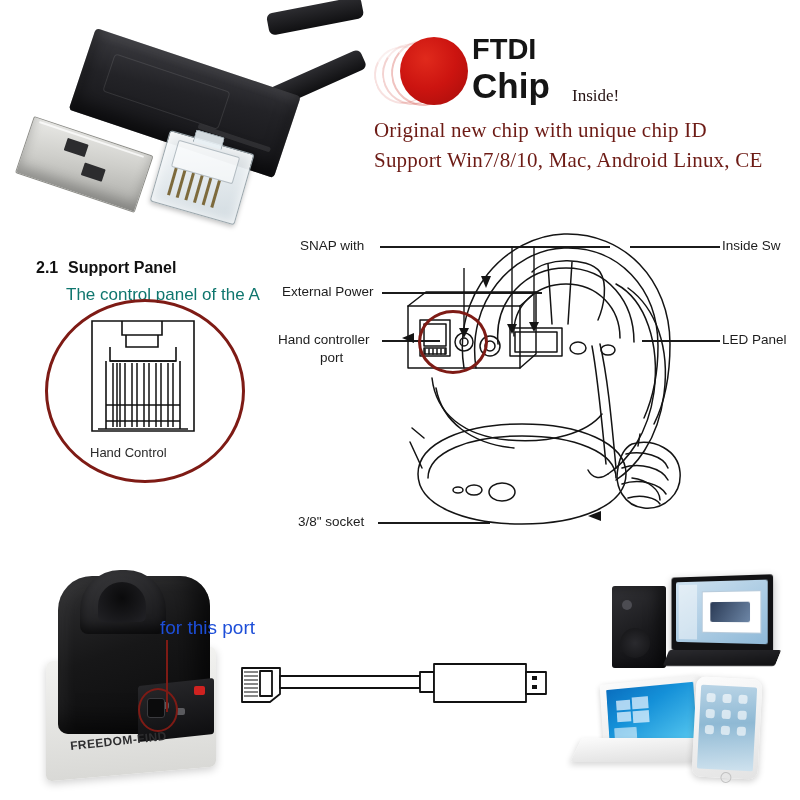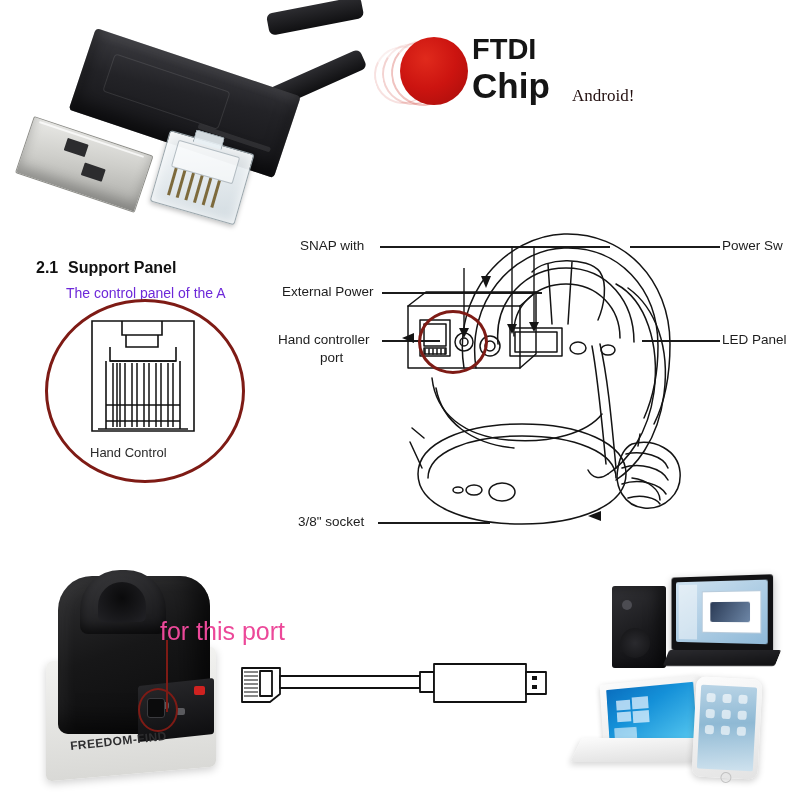--- a/index.html
+++ b/index.html
@@ -37,34 +37,34 @@
   }
   .panel-h{
     font-family:"Liberation Sans", sans-serif;
     font-weight:bold;
     color:#111;
     font-size:16px;
     white-space:nowrap;
   }
   .panel-sub{
     font-family:"Liberation Sans", sans-serif;
-    color:#6d28d9;
-    font-size:14px;
+    color:#0f766e;
+    font-size:17px;
     white-space:nowrap;
   }
   .hand-ctl-cap{
     font-family:"Liberation Sans", sans-serif;
     color:#2a2a2a;
     font-size:13px;
     white-space:nowrap;
   }
   .red-callout{
     font-family:"Liberation Sans", sans-serif;
-    color:#ec4899;
-    font-size:25px;
+    color:#1d4ed8;
+    font-size:19px;
     font-weight:500;
     white-space:nowrap;
   }
   .driver-txt{
     font-family:"Liberation Sans", sans-serif;
     color:#8d8d8d;
     font-size:14px;
     white-space:nowrap;
   }
 
@@ -206,22 +206,24 @@
 
     <div class="ftdi-swirl" style="left:2px;top:18px;width:54px;height:54px;transform:rotate(-18deg);opacity:.30;"></div>
     <div class="ftdi-swirl" style="left:10px;top:15px;width:58px;height:58px;transform:rotate(-12deg);opacity:.45;"></div>
     <div class="ftdi-swirl" style="left:19px;top:12px;width:62px;height:62px;transform:rotate(-6deg);opacity:.62;"></div>
 
     <div class="ftdi-dot" style="left:28px;top:9px;width:68px;height:68px;"></div>
 
     <div class="abs ftdi-word" style="left:100px;top:8px;font-size:29px;">FTDI</div>
     <div class="abs ftdi-word" style="left:100px;top:42px;font-size:35px;">Chip</div>
 
-    <div class="abs inside-txt" style="left:200px;top:58px;">Android!</div>
-
+    <div class="abs inside-txt" style="left:200px;top:58px;">Inside!</div>
+
+    <div class="abs serif-red" style="left:2px;top:90px;">Original new chip with unique chip ID</div>
+    <div class="abs serif-red" style="left:2px;top:120px;">Support Win7/8/10, Mac, Android Linux, CE</div>
   </div>
 
   <div class="abs" style="left:28px;top:255px;width:250px;height:235px;">
 
     <div class="abs panel-h" style="left:8px;top:4px;">2.1</div>
     <div class="abs panel-h" style="left:40px;top:4px;">Support Panel</div>
     <div class="abs panel-sub" style="left:38px;top:30px;">The control panel of the A</div>
 
     <div class="red-ellipse" style="left:17px;top:44px;width:194px;height:178px;"></div>
 
@@ -268,21 +270,21 @@
     <div class="lead" style="left:112px;top:64px;width:160px;"></div>
 
     <div class="abs diag-label" style="left:8px;top:104px;">Hand controller</div>
     <div class="abs diag-label" style="left:50px;top:122px;">port</div>
     <div class="lead" style="left:112px;top:112px;width:58px;"></div>
 
     <div class="abs diag-label" style="left:28px;top:286px;">3/8" socket</div>
     <div class="lead" style="left:108px;top:294px;width:112px;"></div>
 
     <div class="lead" style="left:360px;top:18px;width:90px;"></div>
-    <div class="abs diag-label" style="left:452px;top:10px;">Power Sw</div>
+    <div class="abs diag-label" style="left:452px;top:10px;">Inside Sw</div>
 
     <div class="lead" style="left:372px;top:112px;width:78px;"></div>
     <div class="abs diag-label" style="left:452px;top:104px;">LED Panel</div>
 
     <div class="abs" style="left:132px;top:0px;width:300px;height:330px;">
       <svg width="300" height="330" viewBox="0 0 300 330">
         <g fill="none" stroke="#141414" stroke-width="1.5" stroke-linejoin="round" stroke-linecap="round">
 
           <path d="M62 140 C50 66 104 8 162 6 C222 4 268 52 268 116 C268 150 262 176 252 196"></path>
           <path d="M74 140 C64 74 110 22 162 20 C216 18 256 60 256 118 C256 148 250 172 242 190"></path>

